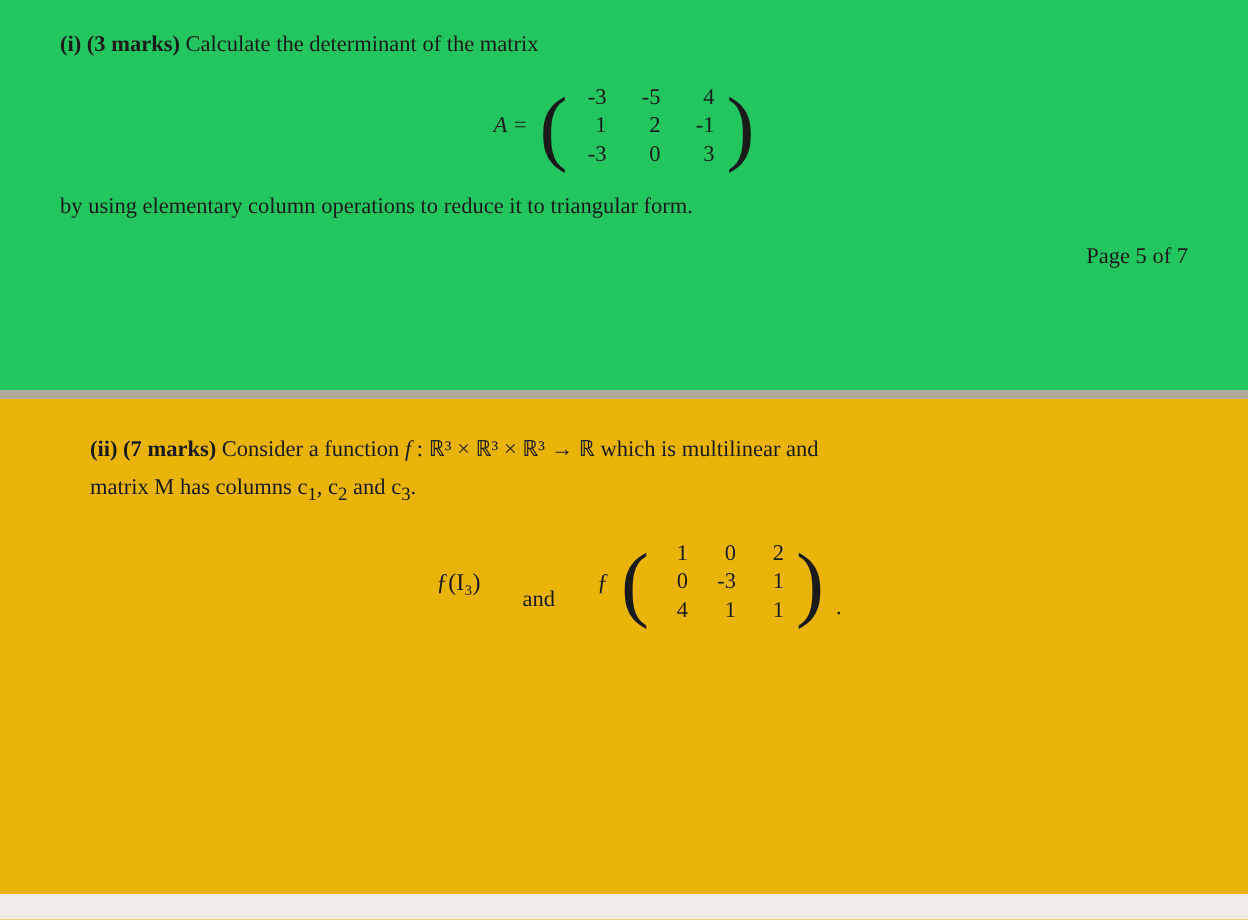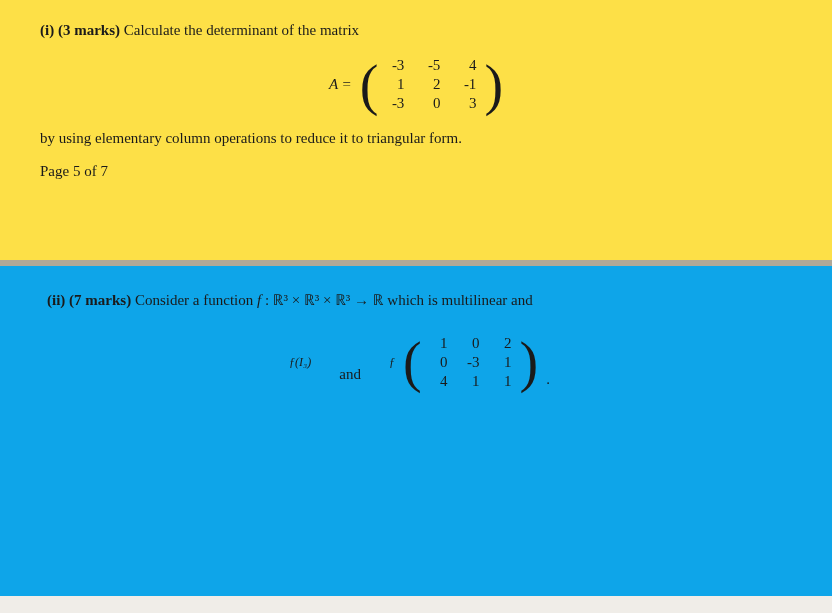--- a/index.html
+++ b/index.html
@@ -7,21 +7,21 @@
       width: 832px;
       height: 613px;
       background: #f0ede8;
       font-family: 'Times New Roman', Times, serif;
       font-size: 15px;
       color: #1a1a1a;
       overflow: hidden;
     }
 
     .top-section {
-      background: #fde047;
+      background: #22c55e;
       padding: 22px 40px 20px 40px;
       min-height: 260px;
     }
 
     .problem-header {
       font-size: 15px;
       margin-bottom: 14px;
     }
 
     .matrix-block {
@@ -71,36 +71,36 @@
       min-width: 18px;
     }
 
     .subtext {
       font-size: 15px;
       margin-bottom: 2px;
       margin-left: 0;
     }
 
     .page-indicator {
-      text-align: left;
+      text-align: right;
       font-size: 15px;
       margin-top: 16px;
       margin-bottom: 4px;
     }
 
     .divider {
       width: 100%;
       height: 6px;
       background: #b0a898;
       margin: 0;
     }
 
     .bottom-section {
-      background: #0ea5e9;
-      padding: 22px 40px 20px 47px;
+      background: #eab308;
+      padding: 22px 40px 20px 60px;
       min-height: 330px;
     }
 
     .problem-ii {
       font-size: 15px;
       line-height: 1.65;
       margin-bottom: 18px;
     }
 
     .problem-ii p {
@@ -116,22 +116,21 @@
     }
 
     .fi-item {
       display: flex;
       align-items: center;
       gap: 8px;
       font-size: 15px;
     }
 
     .fi-label {
-      font-style: italic;
-      font-size: 12px;
+      font-size: 16px;
       text-align: center;
     }
 
     .and-label {
       font-size: 15px;
       margin-top: 24px;
     }
 
     .small-matrix-grid {
       display: grid;
@@ -187,20 +186,23 @@
 </div>
 
 <div class="divider"></div>
 
 <div class="bottom-section">
   <div class="problem-ii">
     <p>
       <span class="bold">(ii) (7 marks)</span>
       <span> Consider a function <em>f</em> : ℝ³ × ℝ³ × ℝ³ → ℝ which is multilinear and</span>
     </p>
+    <p>
+      matrix M has columns c<sub>1</sub>, c<sub>2</sub> and c<sub>3</sub>.
+    </p>
   </div>
 
   <div class="fi-block">
     <div class="fi-item">
       <span class="fi-label">ƒ(I₃)</span>
     </div>
 
     <span class="and-label">and</span>
 
     <div class="fi-item">

